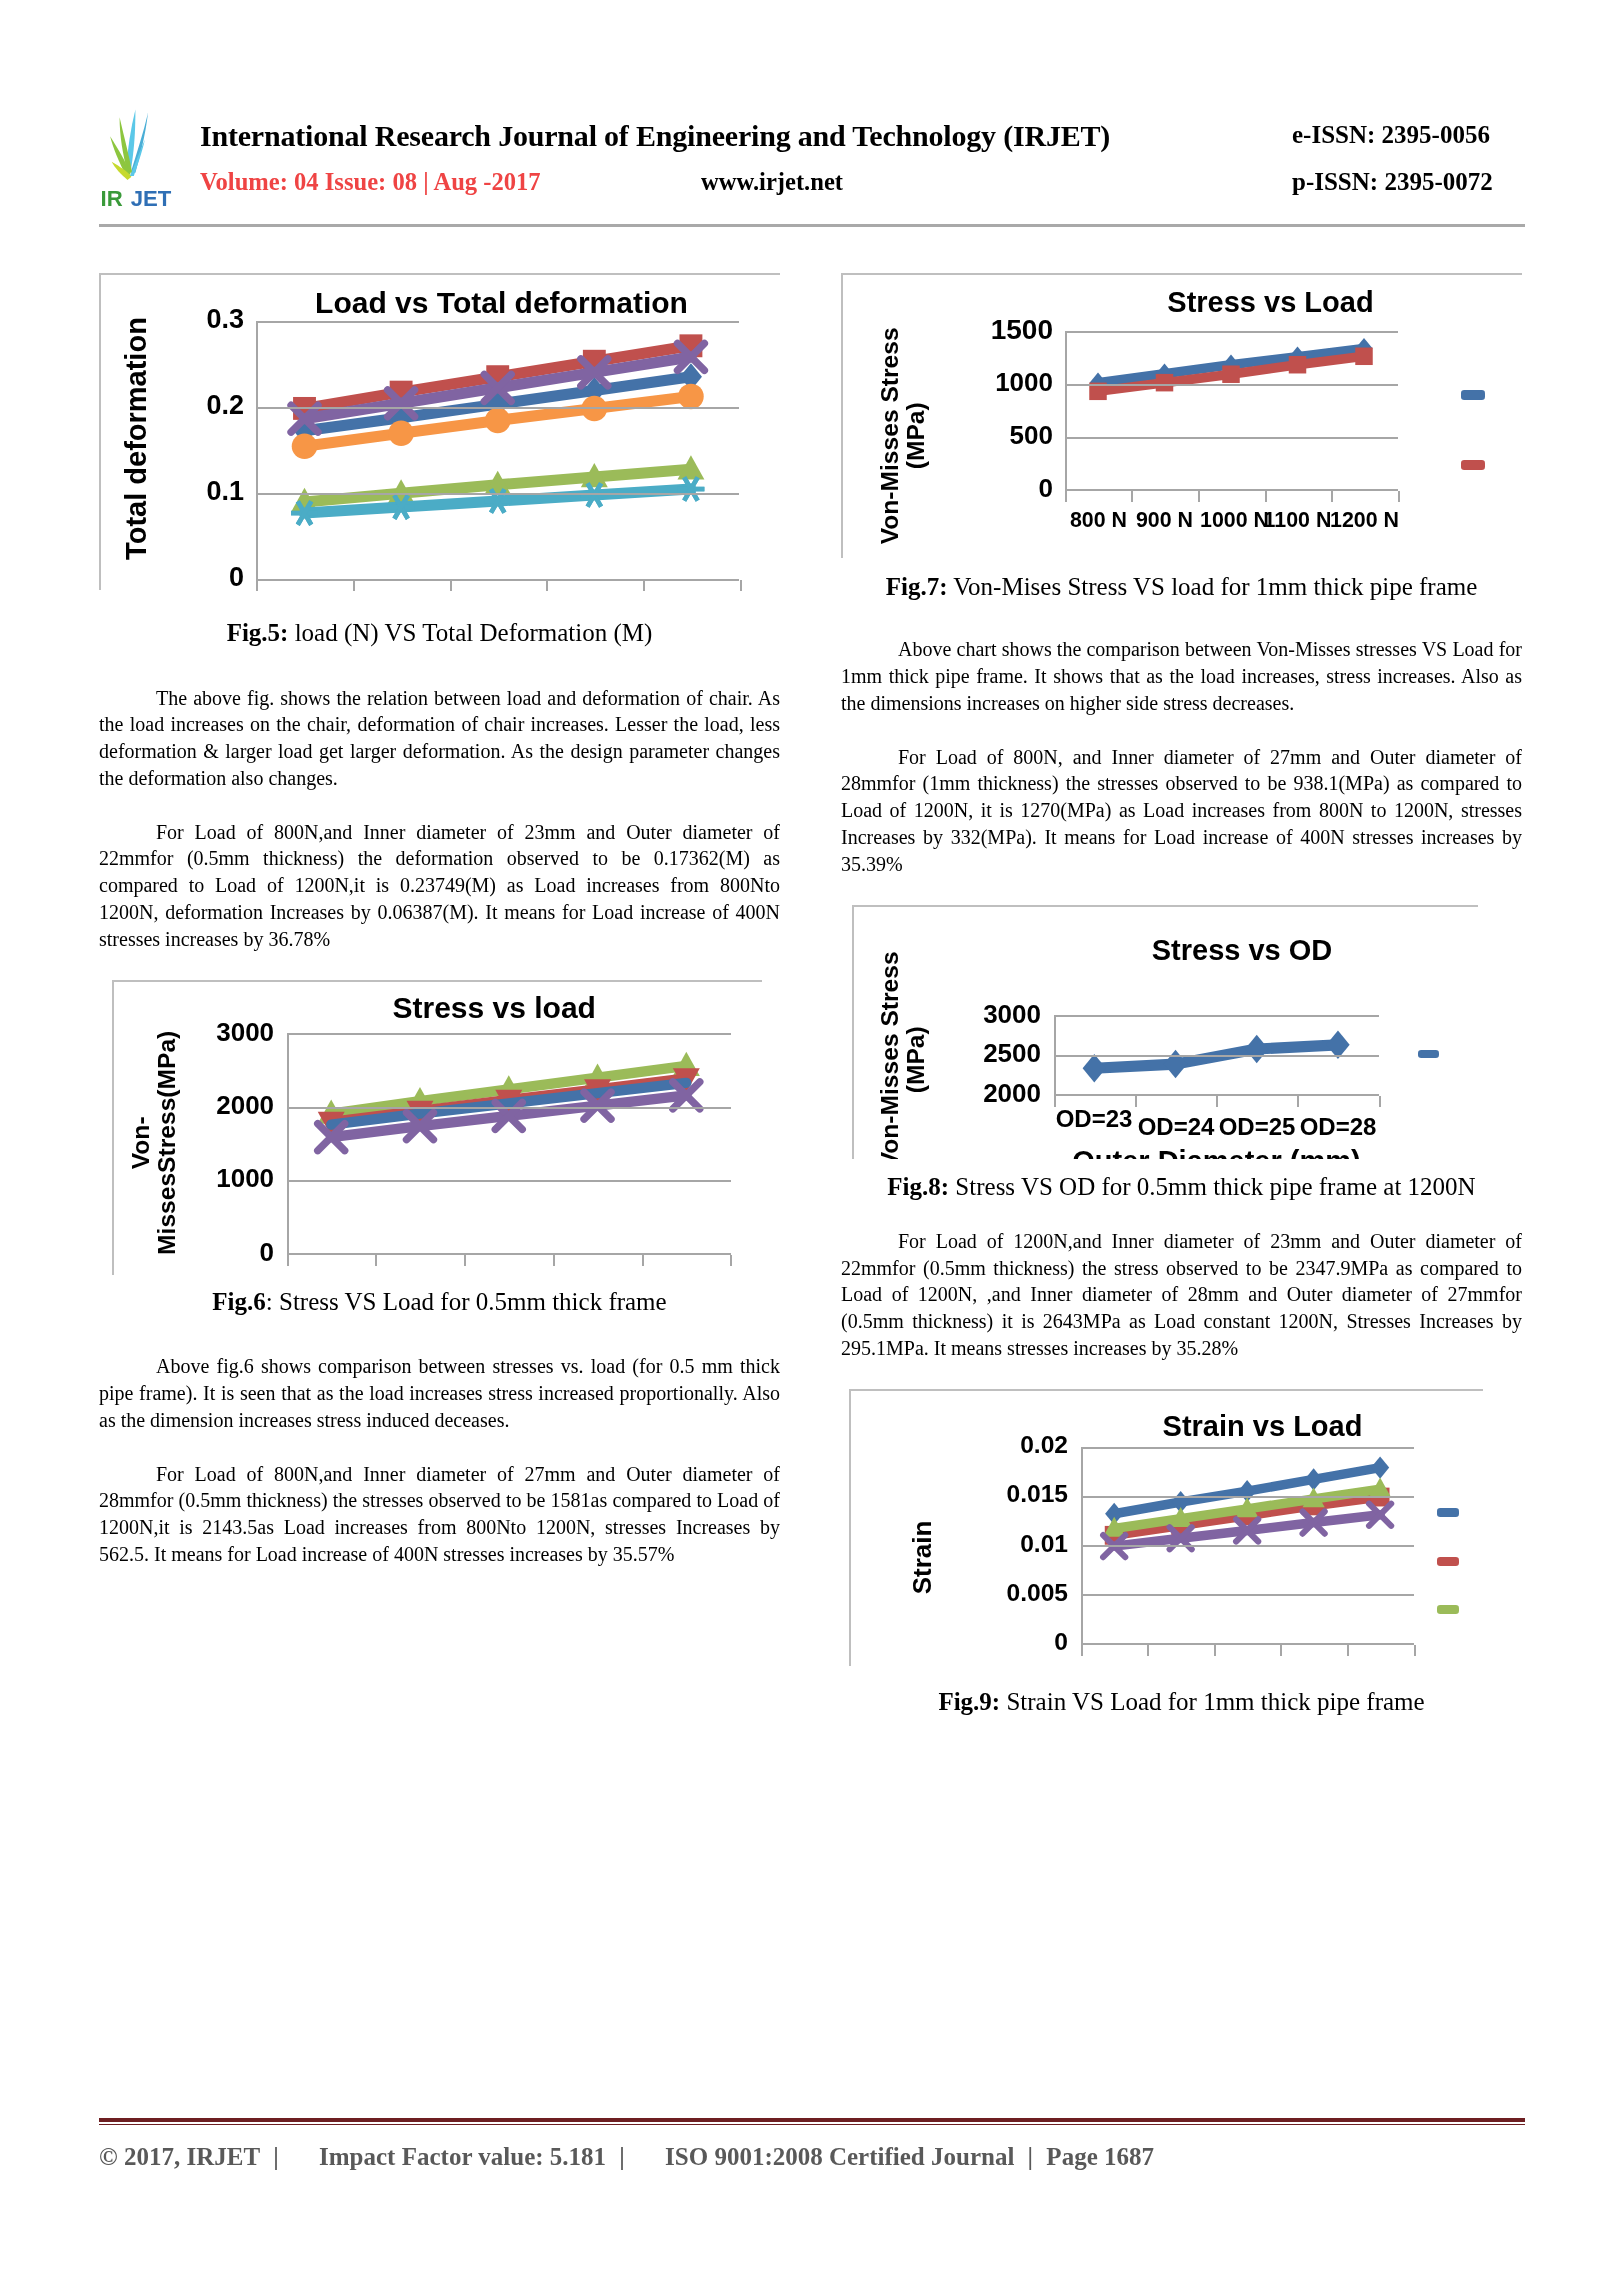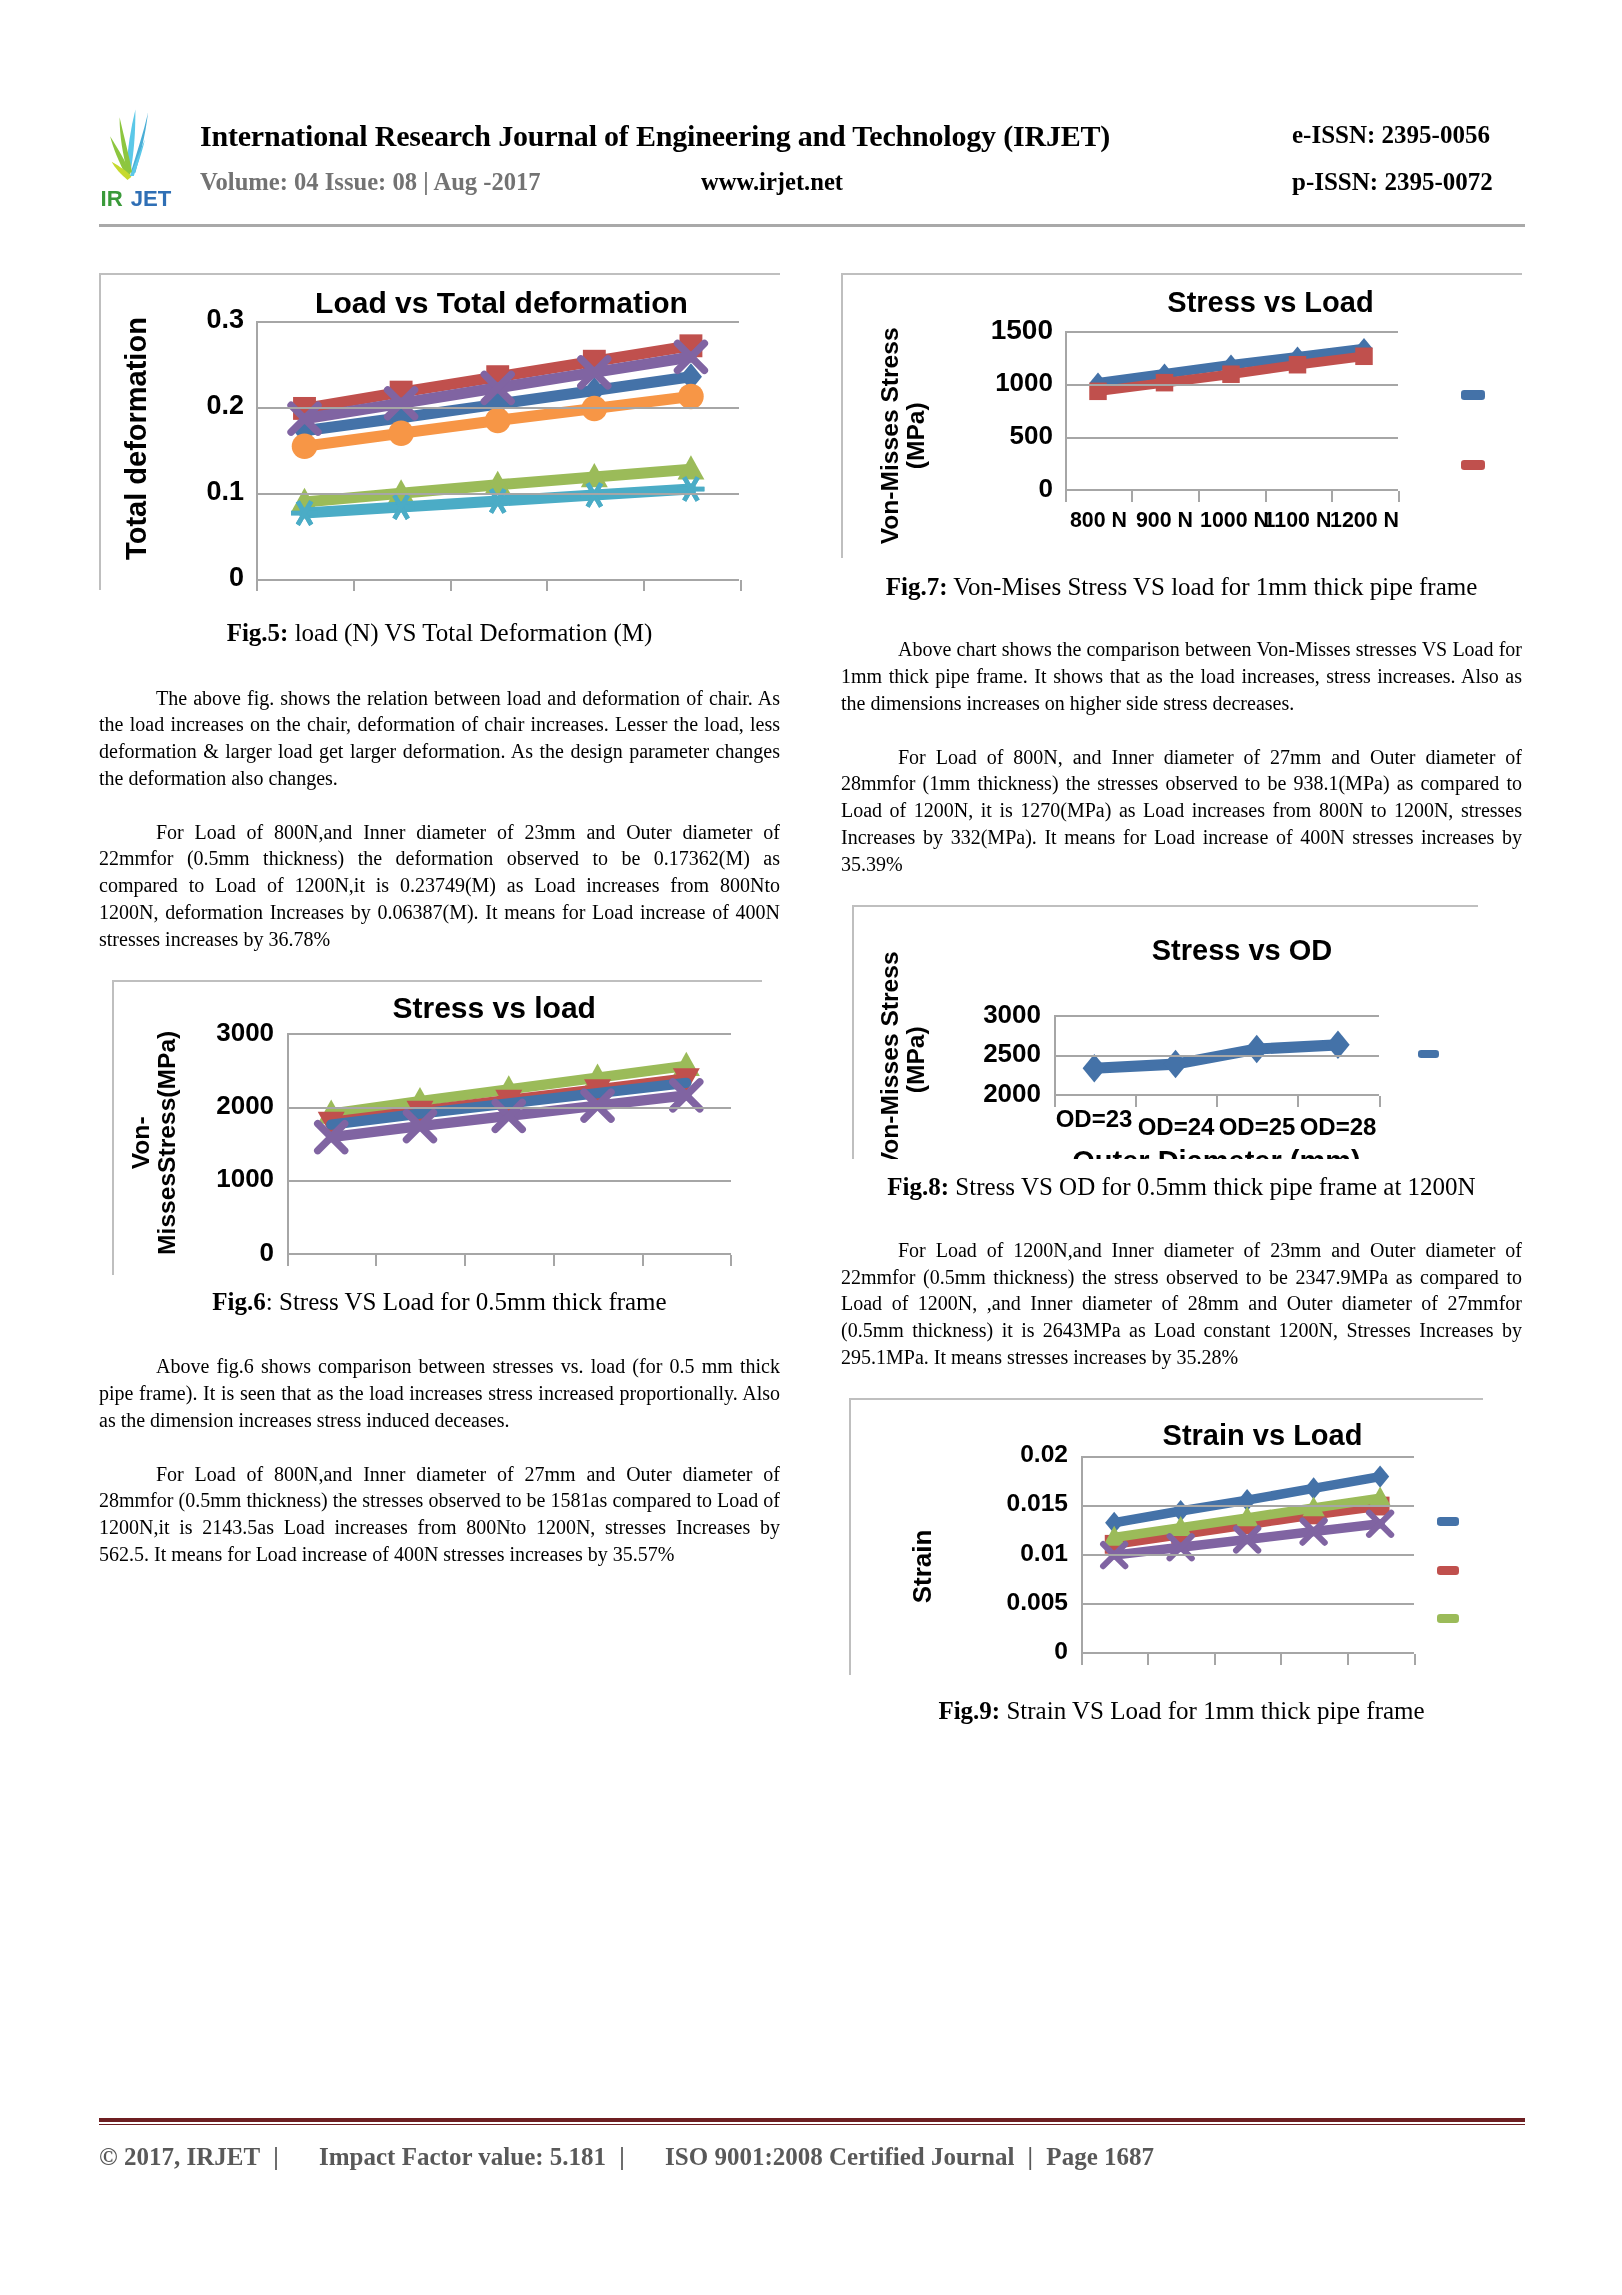--- a/index.html
+++ b/index.html
@@ -4,21 +4,21 @@
 <style>
   html,body{margin:0;padding:0;background:#fff;}
   body{width:1623px;height:2295px;font-family:"Liberation Serif",serif;color:#000;position:relative;overflow:hidden;}
 
   
   .page{position:absolute;left:0;top:0;width:1623px;height:2295px;}
   .header{position:absolute;left:99px;top:111px;width:1426px;height:103px;}
   .logo{position:absolute;left:0px;top:-8px;width:95px;height:111px;}
   .hdr-title{position:absolute;left:101px;top:8px;font-size:30px;font-weight:bold;font-family:"Liberation Serif",serif;letter-spacing:-0.2px;white-space:nowrap;}
   .hdr-eissn{position:absolute;left:1193px;top:9.5px;font-size:25px;font-weight:bold;white-space:nowrap;}
-  .hdr-vol{position:absolute;left:101px;top:57px;font-size:24.6px;font-weight:bold;color:#737373;white-space:nowrap;}
+  .hdr-vol{position:absolute;left:101px;top:57px;font-size:24.6px;font-weight:bold;color:#ef4444;white-space:nowrap;}
   .hdr-url{position:absolute;left:602px;top:57px;font-size:24.6px;font-weight:bold;white-space:nowrap;}
   .hdr-pissn{position:absolute;left:1193px;top:57px;font-size:25px;font-weight:bold;white-space:nowrap;}
   .hdr-rule{position:absolute;left:99px;top:224px;width:1426px;height:3.2px;background:#a9a9a9;}
 
   
   .ftr-rule{position:absolute;left:99px;top:2118px;width:1426px;height:7.1px;
             background:linear-gradient(to bottom,#6d1f22 0,#6d1f22 4px,#fff 4px,#fff 5.5px,#6d1f22 5.5px,#6d1f22 7.1px);}
   .ftr-text{position:absolute;left:99px;top:2143px;width:1426px;font-size:25px;font-weight:bold;color:#595959;white-space:nowrap;}
   .ftr-text span.sep{display:inline-block;width:32px;text-align:center;}
   .ftr-text span.gap{display:inline-block;width:27px;}
@@ -468,21 +468,21 @@
         <div class="xtick" style="font-size: 24px; text-align: center; width: 102px; left: 189px; top: 198px;">OD=23</div>
         <div class="xtick" style="font-size: 24px; text-align: center; width: 102px; left: 271px; top: 206px;">OD=24</div>
         <div class="xtick" style="font-size: 24px; text-align: center; width: 102px; left: 352px; top: 206px;">OD=25</div>
         <div class="xtick" style="font-size: 24px; text-align: center; width: 102px; left: 433px; top: 206px;">OD=28</div>
       </div>
 
     <div class="caption" style="margin-top:12.7px;">
       <b>Fig.8:</b><span> Stress VS OD for 0.5mm thick pipe frame at 1200N</span>
     </div>
 
-    <p class="body" style="margin-top:33px;">For Load of 1200N,and Inner diameter of 23mm and Outer diameter of 22mmfor (0.5mm thickness) the stress observed to be 2347.9MPa as compared to Load of 1200N, ,and Inner diameter of 28mm and Outer diameter of 27mmfor (0.5mm thickness) it is 2643MPa as Load constant 1200N, Stresses Increases by 295.1MPa. It means stresses increases by 35.28%</p>
+    <p class="body" style="margin-top:24px;">For Load of 1200N,and Inner diameter of 23mm and Outer diameter of 22mmfor (0.5mm thickness) the stress observed to be 2347.9MPa as compared to Load of 1200N, ,and Inner diameter of 28mm and Outer diameter of 27mmfor (0.5mm thickness) it is 2643MPa as Load constant 1200N, Stresses Increases by 295.1MPa. It means stresses increases by 35.28%</p>
 
     <div class="chart" id="chart-fig9" style="width:634px;height:277px;margin-left:8px;overflow:hidden;">
       <div class="chart-title" style="left:269px;top:19px;width:285px;font-size:29px;">Strain vs Load</div>
       <div class="axislabel" style="left:-8px;top:151px;width:158px;font-size:26px;transform:rotate(-90deg);">Strain</div>
       <div class="plot" id="plot-fig9" style="left:230px;top:57px;width:333px;height:197px;"></div>
       <svg class="series" id="svg-fig9" width="634" height="277" viewBox="0 0 800 350">
           <polyline points="332,155.08 416,140.20000000000002 500,126.56000000000003 584,111.68 668,96.80000000000001" fill="none" stroke="#4472A8" stroke-width="12" stroke-linejoin="round" stroke-linecap="round"></polyline>
           <g>
             <polygon points="332,141.08 343.48,155.08 332,169.08 320.52,155.08" fill="#4472A8"></polygon>
           </g>

